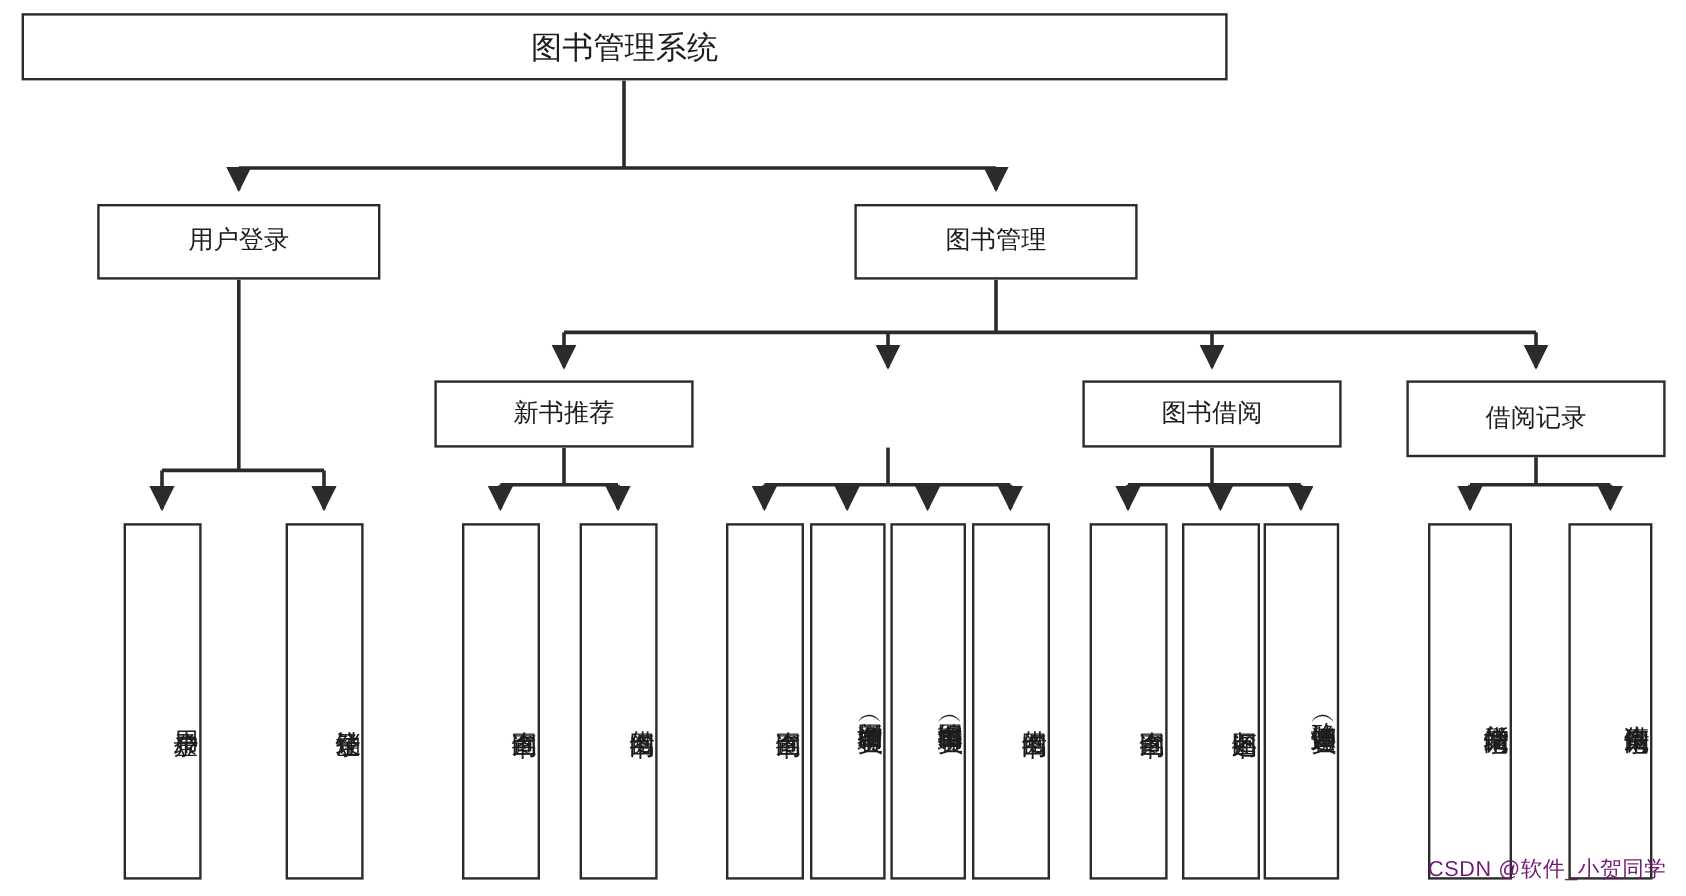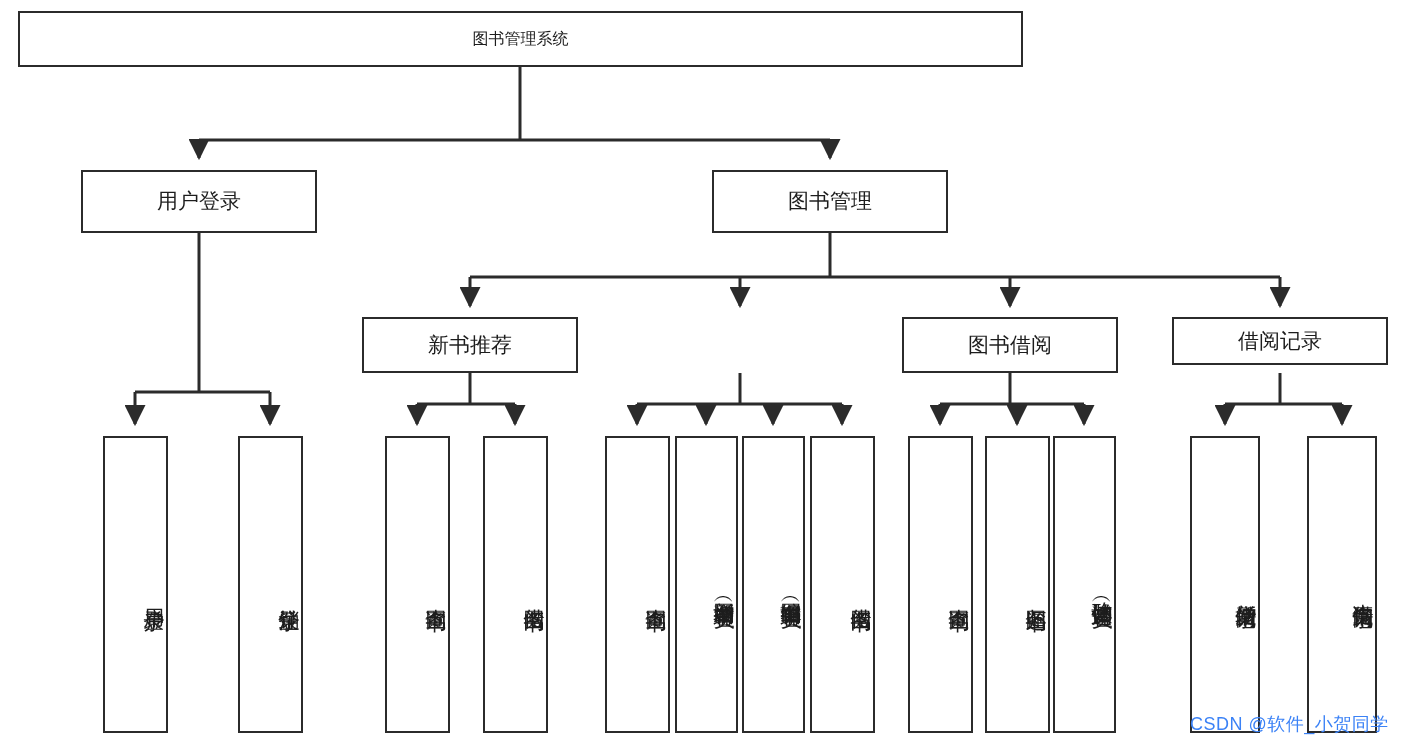--- a/index.html
+++ b/index.html
@@ -34,38 +34,38 @@
     align-items: center;
     justify-content: center;
     color: #1d1d1d;
     line-height: 1.18;
     text-align: center;
   }
   .node.horizontal {
     font-size: 21px;
   }
   .node.horizontal.root {
-    font-size: 16px;
+    font-size: 26px;
   }
   .node.vertical {
     writing-mode: vertical-rl;
     text-orientation: upright;
     font-size: 21px;
     padding-top: 18px;
     align-items: flex-start;
     justify-content: center;
     letter-spacing: 1px;
   }
   .node.vertical.leaf-tall {
     padding-top: 10px;
   }
   .watermark {
     position: absolute;
     font-size: 18px;
-    color: #3b82f6;
+    color: #701a75;
     white-space: nowrap;
     letter-spacing: 0.5px;
   }
 </style>
 </head>
 <body>
 
 <div id="canvas">
 
   <svg id="edges" viewBox="0 0 1405 747" width="1405" height="747" aria-hidden="true">
@@ -122,21 +122,21 @@
 
   <div class="node horizontal" style="left:81px;top:170px;width:236px;height:63px;">用户登录</div>
 
   <div class="node horizontal" style="left:712px;top:170px;width:236px;height:63px;">图书管理</div>
 
   <div class="node horizontal" style="left:362px;top:317px;width:216px;height:56px;">新书推荐</div>
 
 
   <div class="node horizontal" style="left:902px;top:317px;width:216px;height:56px;">图书借阅</div>
 
-  <div class="node horizontal" style="left:1172px;top:317px;width:216px;height:48px;">借阅记录</div>
+  <div class="node horizontal" style="left:1172px;top:317px;width:216px;height:64px;">借阅记录</div>
 
   <div class="node vertical" style="left:103px;top:436px;width:65px;height:297px;">用户登录</div>
 
   <div class="node vertical" style="left:238px;top:436px;width:65px;height:297px;">注销登录</div>
 
   <div class="node vertical" style="left:385px;top:436px;width:65px;height:297px;">查询图书</div>
 
   <div class="node vertical" style="left:483px;top:436px;width:65px;height:297px;">借阅图书</div>
 
   <div class="node vertical" style="left:605px;top:436px;width:65px;height:297px;">查询图书</div>

